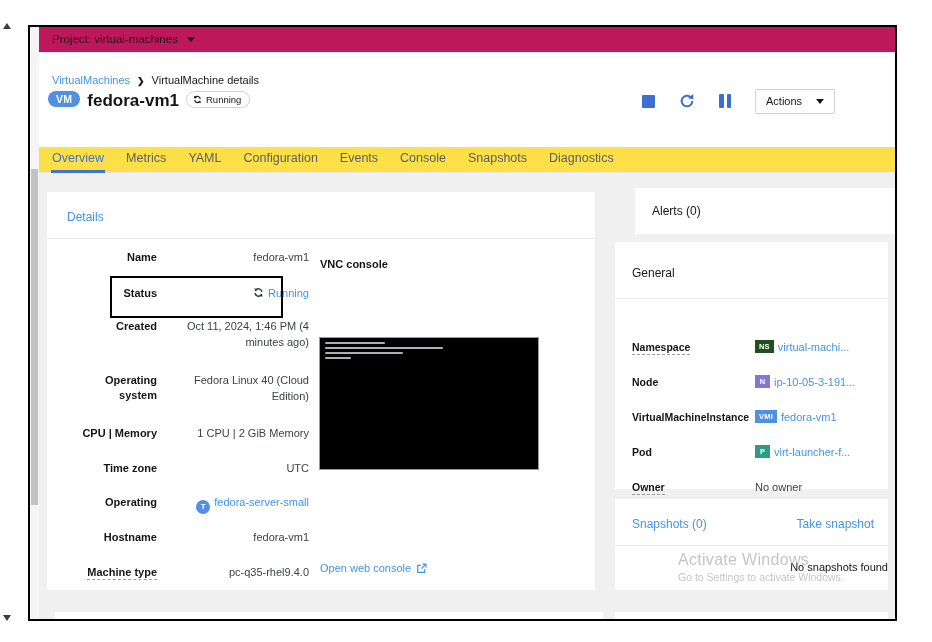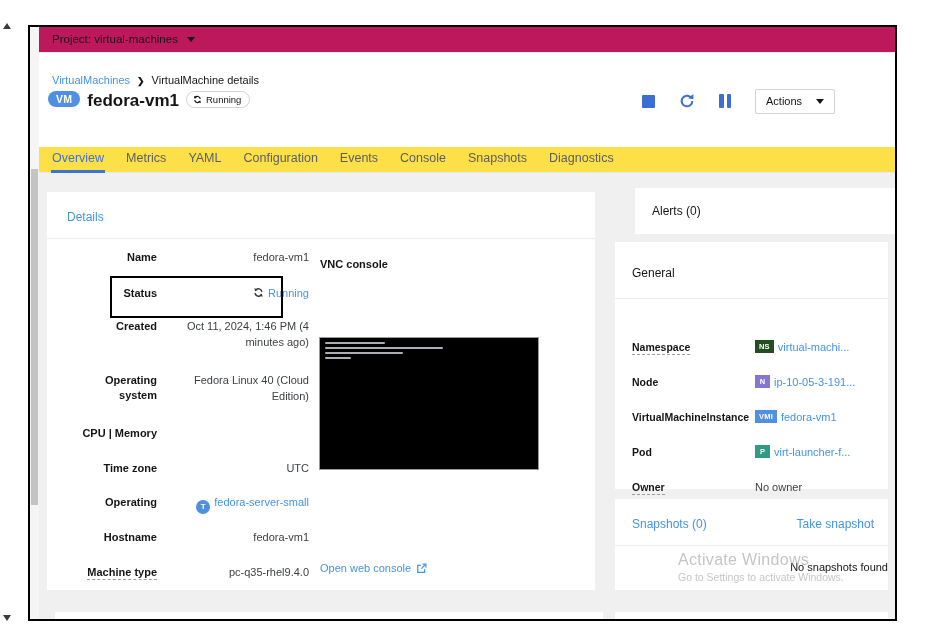--- a/index.html
+++ b/index.html
@@ -210,20 +210,21 @@
             <div class="drow" style="height:54px">
               <span class="dlabel">Created</span>
               <span class="dvalue">Oct 11, 2024, 1:46 PM (4 minutes ago)</span>
             </div>
             <div class="drow" style="height:53px">
               <span class="dlabel">Operating system</span>
               <span class="dvalue">Fedora Linux 40 (Cloud Edition)</span>
             </div>
             <div class="drow" style="height:35px">
               <span class="dlabel">CPU | Memory</span>
+              <span class="dvalue">1 CPU | 2 GiB Memory</span>
             </div>
             <div class="drow" style="height:34px">
               <span class="dlabel">Time zone</span>
               <span class="dvalue">UTC</span>
             </div>
             <div class="drow" style="height:35px">
               <span class="dlabel">Operating</span>
               <span class="dvalue"><span class="tpl-badge">T</span><span class="link-blue">fedora-server-small</span></span>
             </div>
             <div class="drow" style="height:35px">

